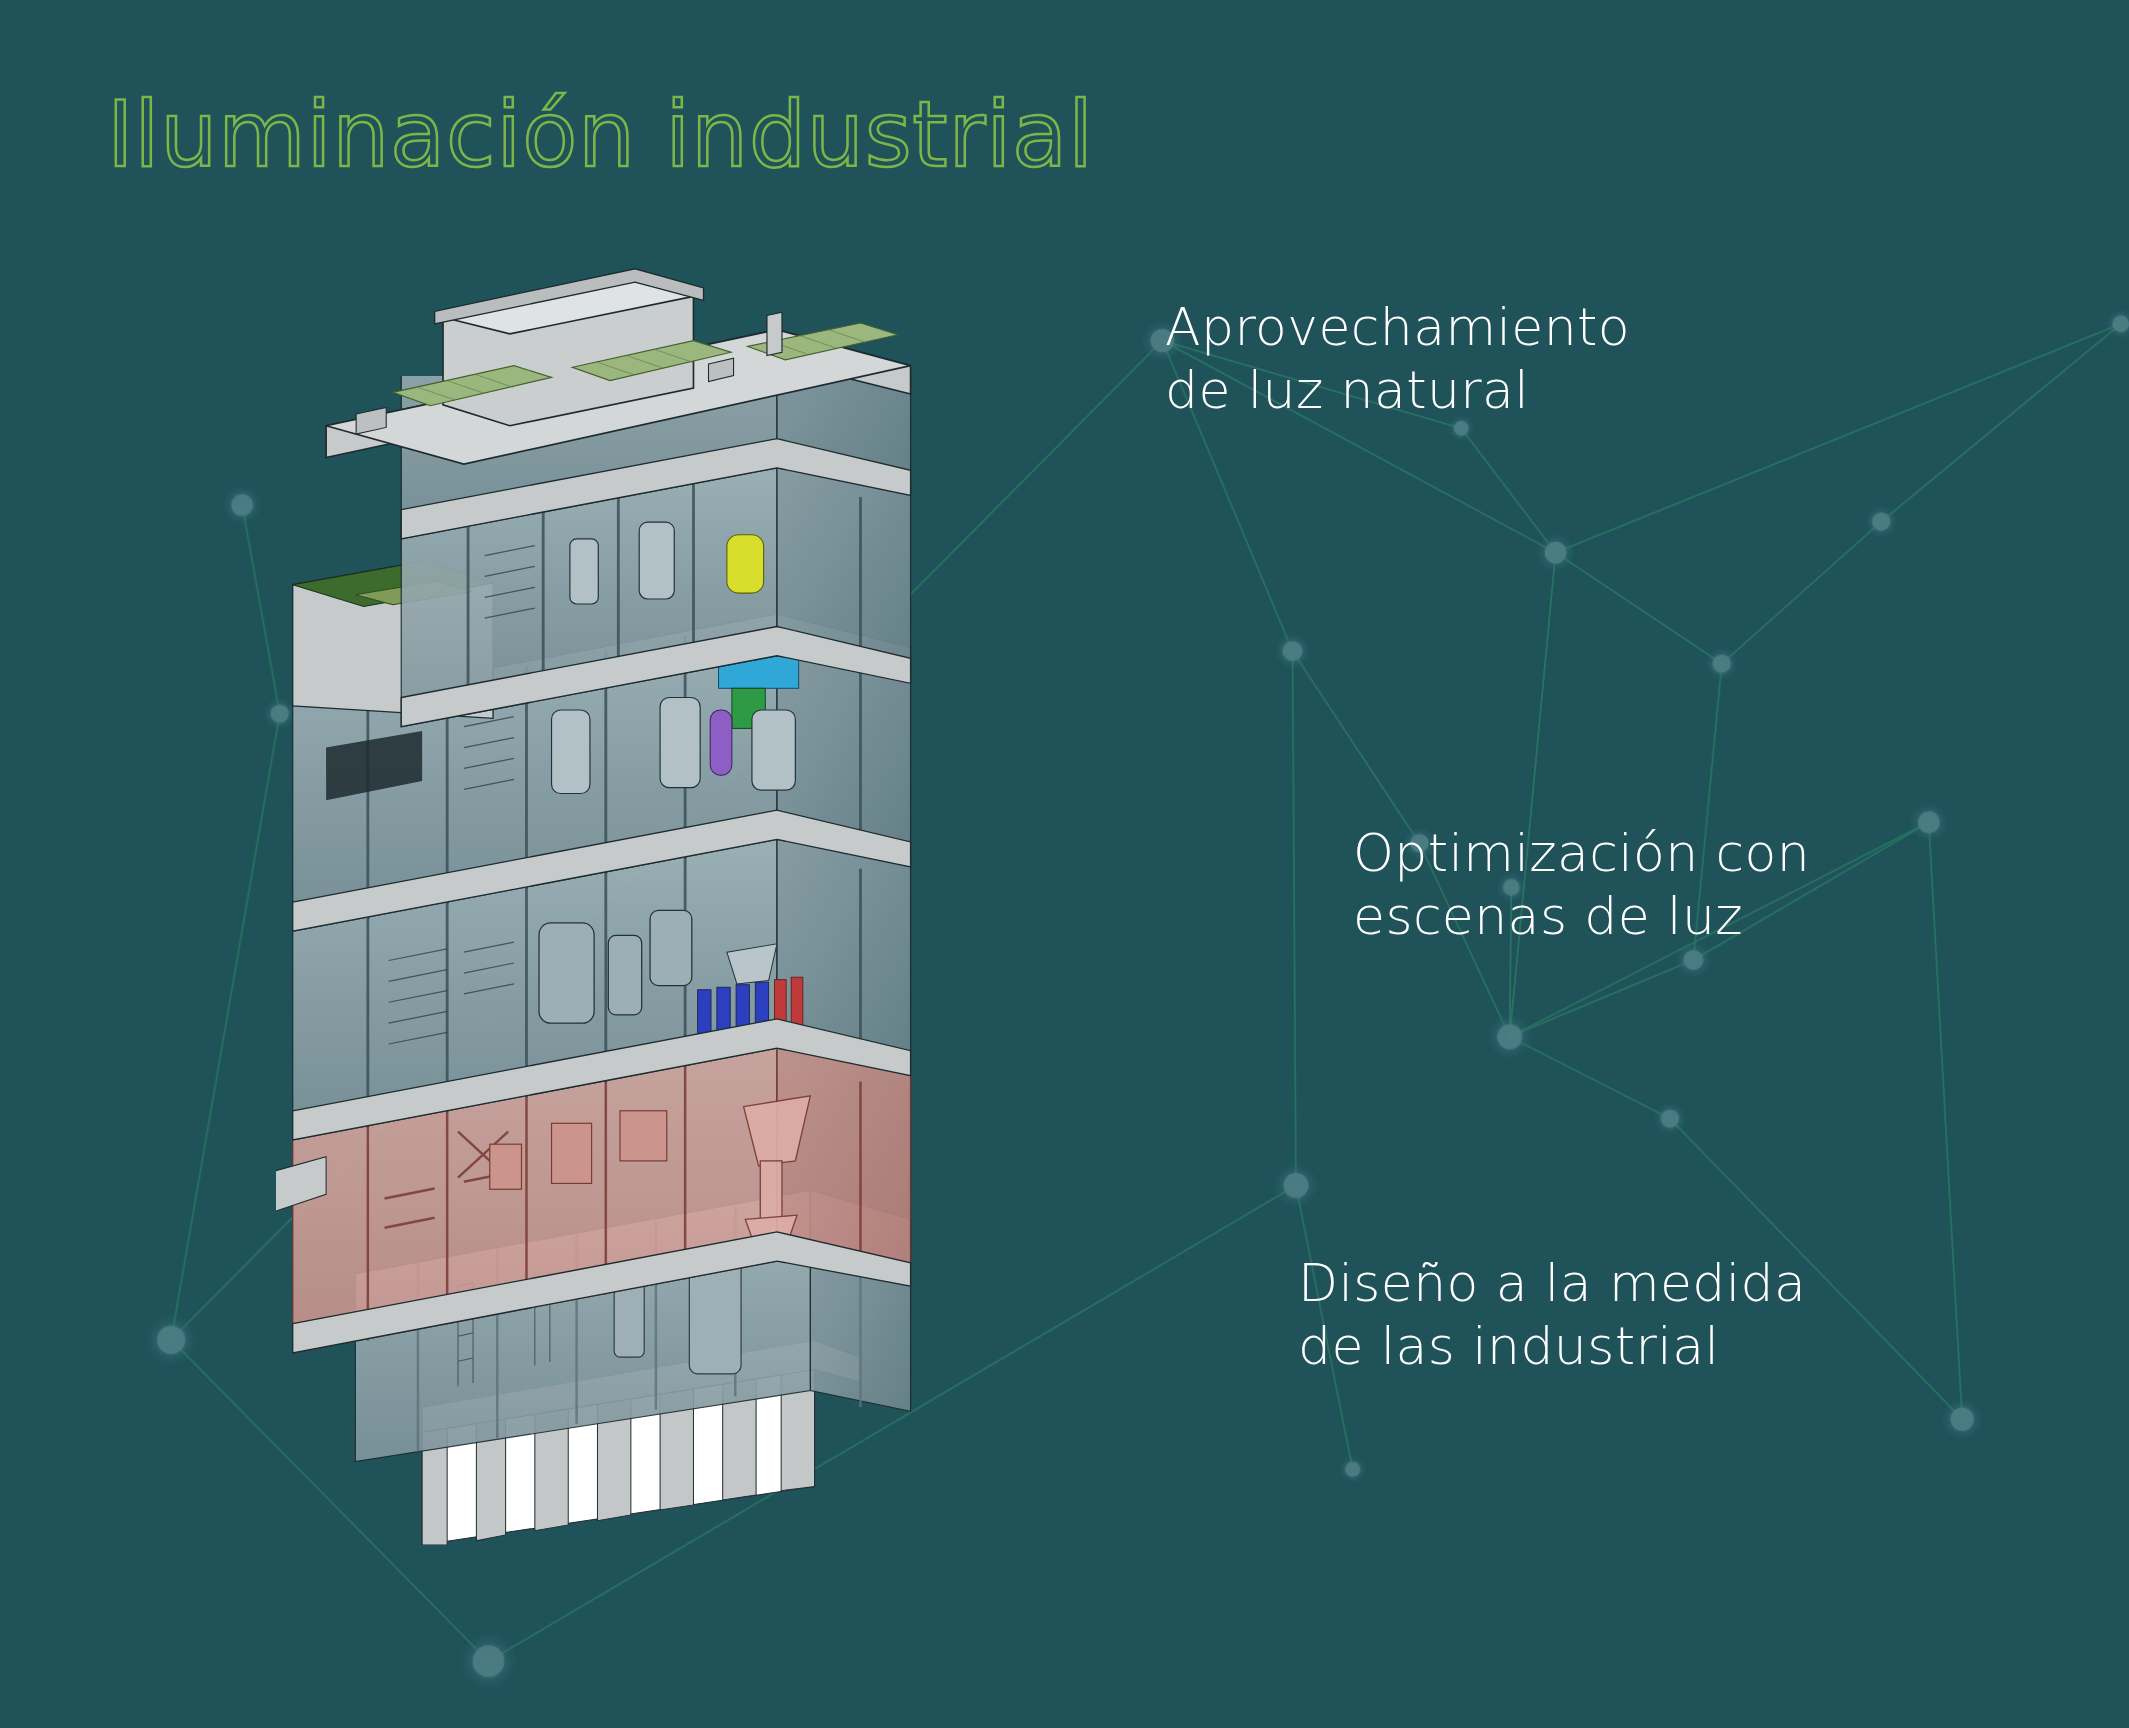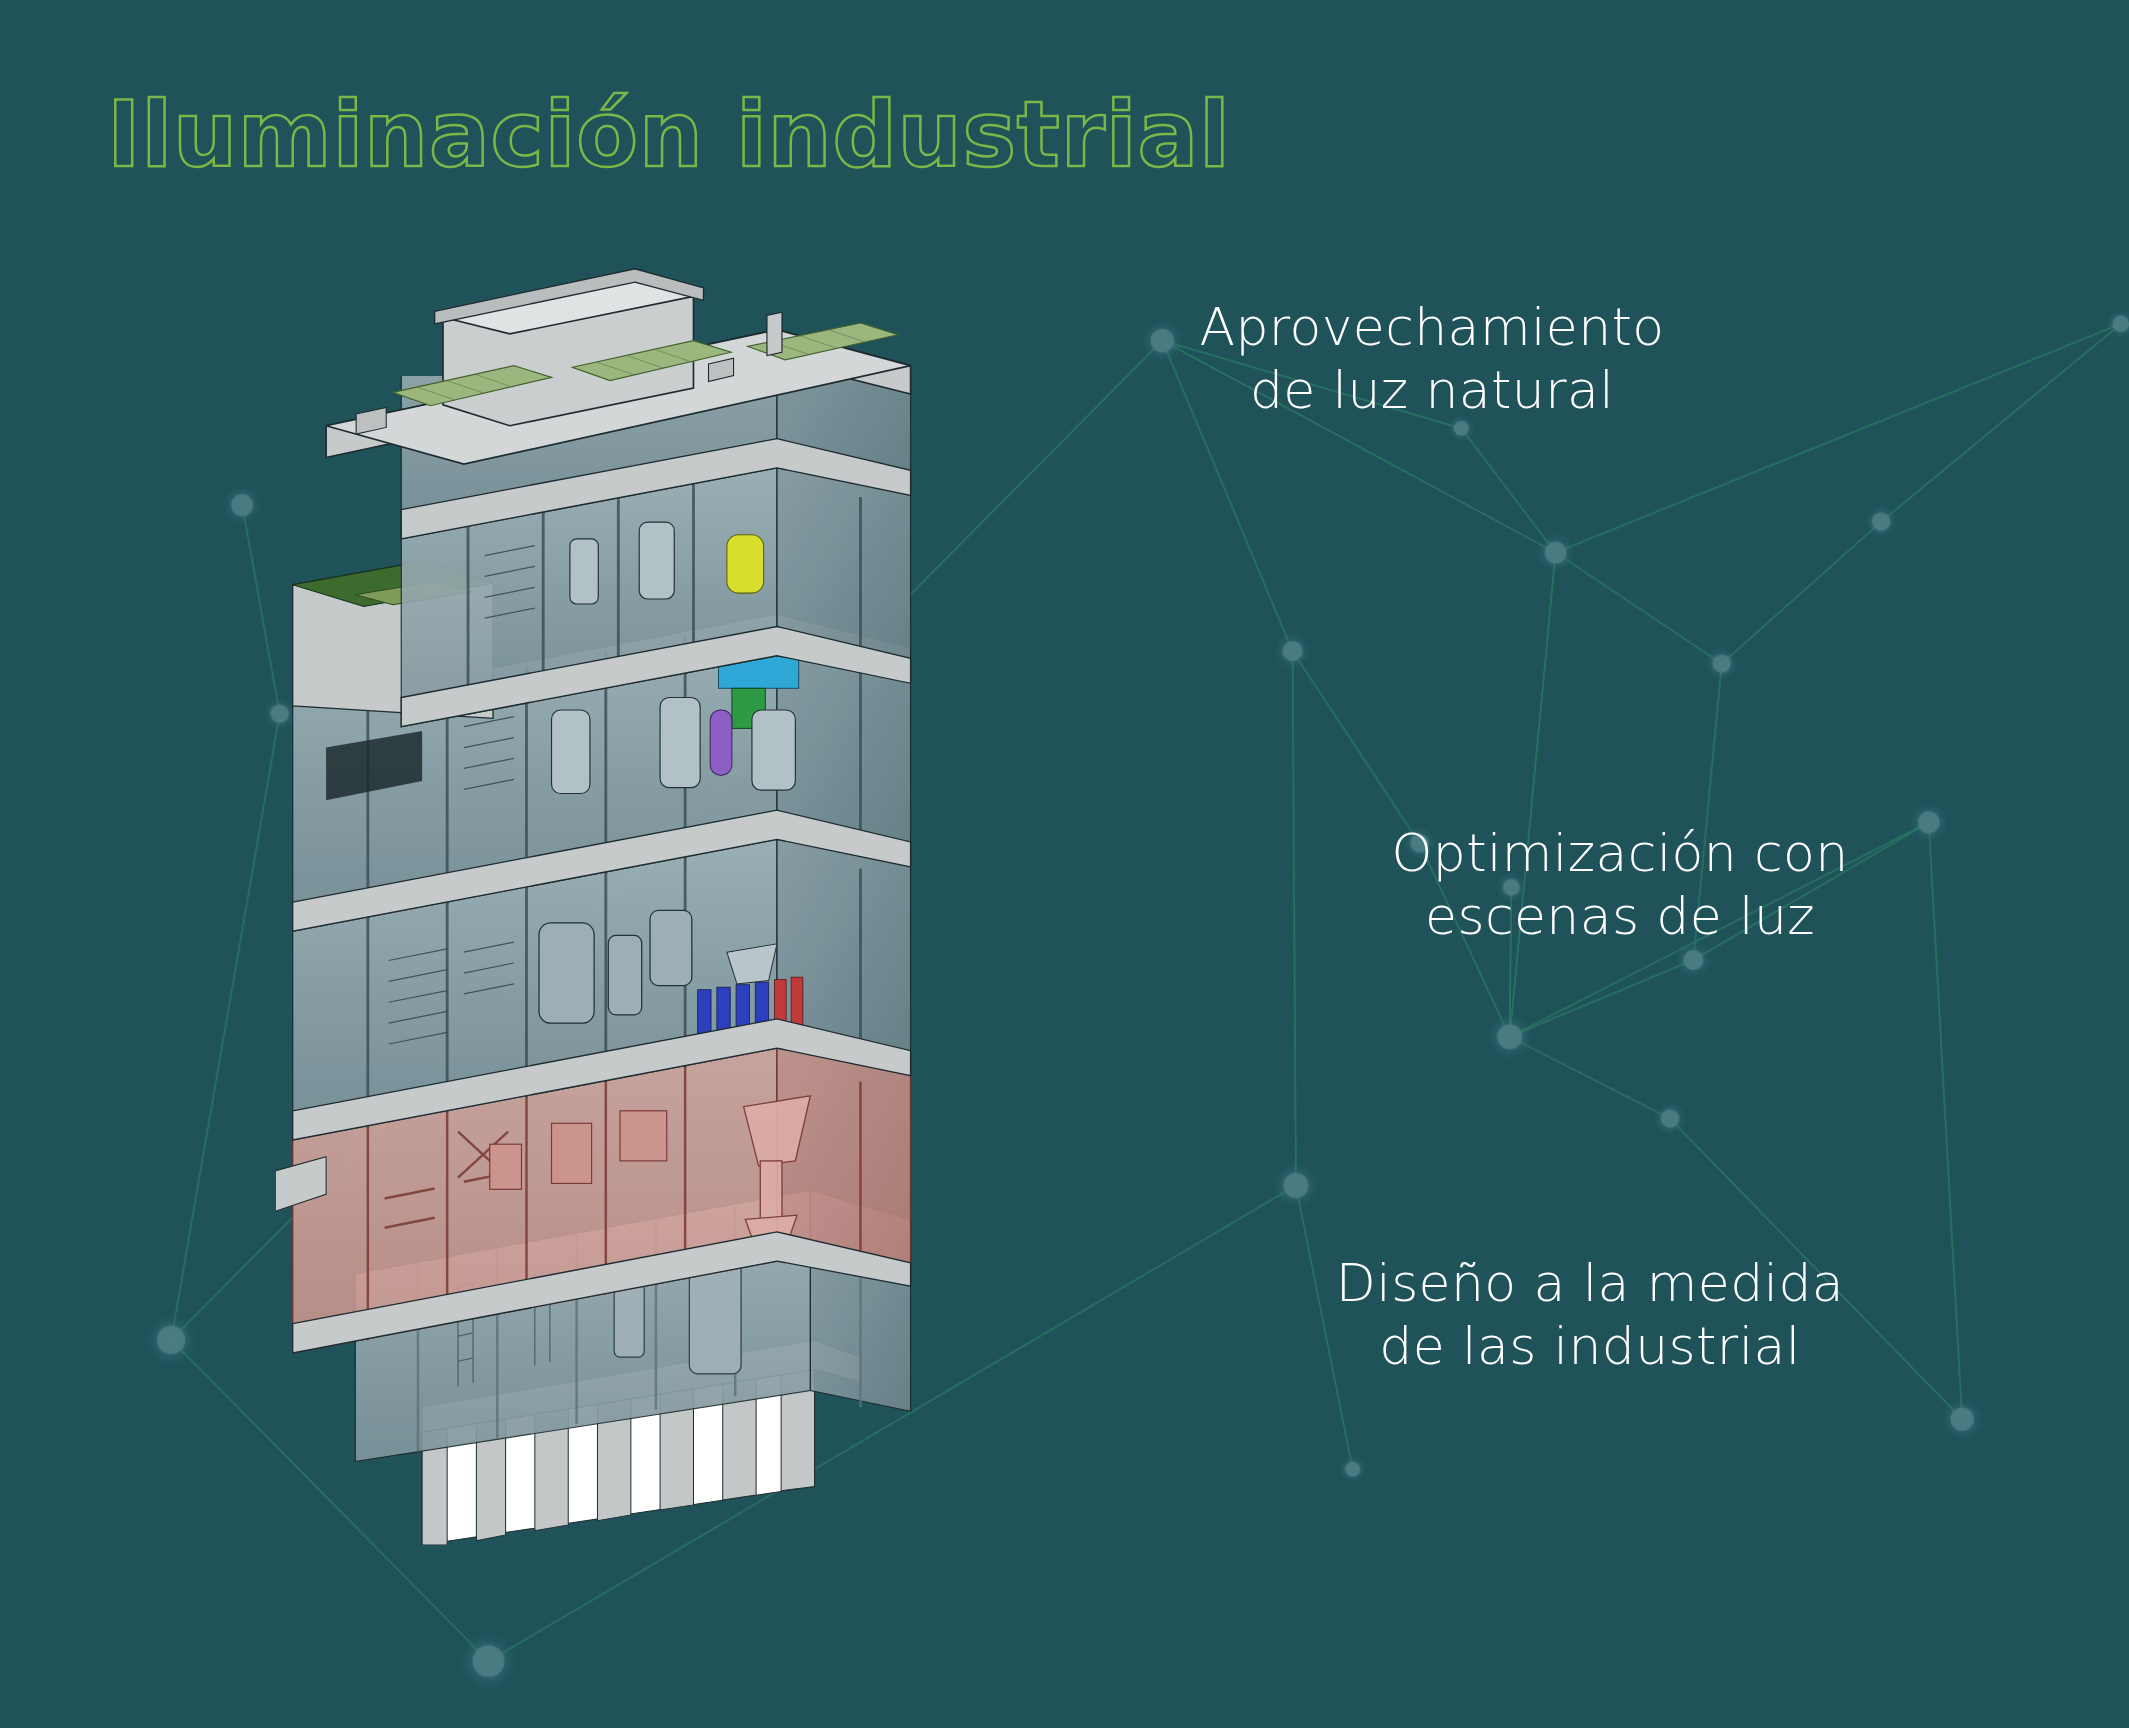--- a/index.html
+++ b/index.html
@@ -12,34 +12,34 @@
   #stage{position:absolute;inset:0;width:2130px;height:1728px;overflow:hidden;}
 
   
   #network{position:absolute;left:0;top:0;width:2130px;height:1728px;}
 
   
   #title{
     position:absolute;left:107px;top:82px;
     font-size:90px;letter-spacing:0.8px;
     font-family:"DejaVu Sans", sans-serif;
-    font-weight:700;
+    font-weight:400;
     color:transparent;
     -webkit-text-stroke:2.5px #7cb648;
     text-shadow:none;
     white-space:nowrap;
   }
 
   
   .callout{
     position:absolute;color:#ffffff;
     font-family:"DejaVu Sans", sans-serif;
     font-weight:300;
     font-size:52px;line-height:1.22;
-    text-align:center;white-space:pre-line;
+    text-align:left;white-space:pre-line;
     letter-spacing:0.4px;
   }
   #cal1{left:1165px;top:296px;width:534px;}
   #cal2{left:1353px;top:822px;width:534px;}
   #cal3{left:1298px;top:1252px;width:584px;}
 
   
   #building{position:absolute;left:276px;top:376px;width:1027px;height:1169px;}
 </style>
 </head>

